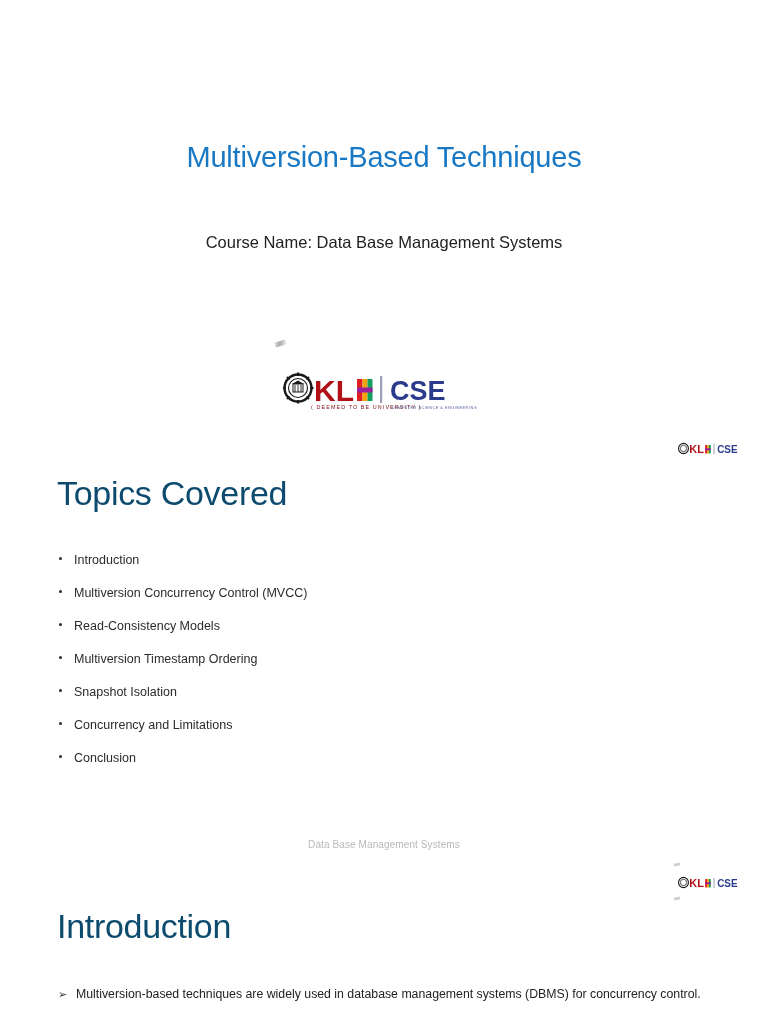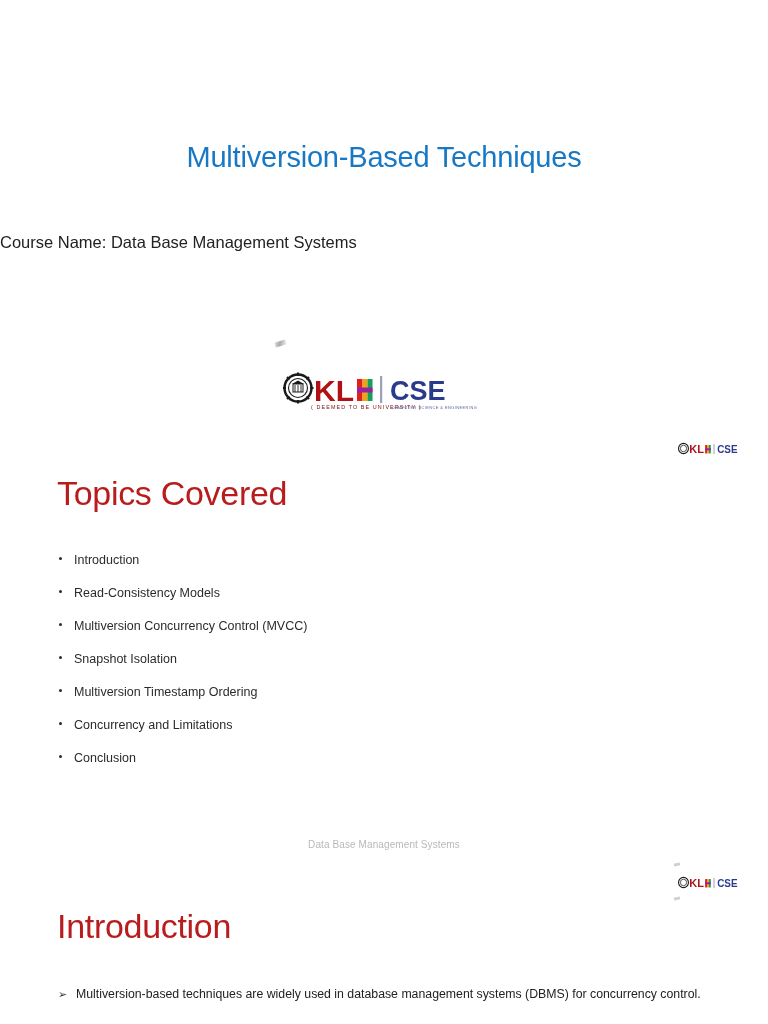--- a/index.html
+++ b/index.html
@@ -15,21 +15,21 @@
   .slide1 { position: absolute; left: 0; top: 0; width: 768px; height: 462px; }
 
   .deck-title {
     position: absolute; left: 0; top: 141px; width: 768px;
     text-align: center;
     font-size: 29px; font-weight: 400; letter-spacing: -0.2px;
     color: #1878C4;
   }
   .course-block {
     position: absolute; left: 0; top: 228px; width: 768px;
-    color: #222222;
+    text-align: center; color: #222222;
     font-size: 16.5px; line-height: 29px;
   }
 
   
   .artifact-mark {
     position: absolute; left: 275px; top: 341px;
     width: 11px; height: 5px;
     background: linear-gradient(115deg, #cfcfcf 0%, #8e8e8e 45%, #e8e8e8 100%);
     transform: rotate(-18deg);
     opacity: .75;
@@ -38,21 +38,21 @@
   
   .klh-logo { position: absolute; display: block; }
   .klh-logo svg { display: block; width: 100%; height: 100%; }
 
   
   .slide2 { position: absolute; left: 0; top: 462px; width: 768px; height: 407px; }
 
   .sec-heading {
     position: absolute; left: 57px;
     font-size: 34px; font-weight: 400; letter-spacing: -0.3px;
-    color: #b91c1c;
+    color: #0c4a6e;
   }
   .topics-list { position: absolute; left: 58px; top: 90px; width: 640px; }
   .topic-item {
     position: relative;
     padding-left: 16px;
     font-size: 12.5px; color: #2b2b2b;
     height: 33px; line-height: 16px;
   }
   .topic-item .dot {
     position: absolute; left: 1px; top: 5px;
@@ -159,33 +159,33 @@
 
     <div class="sec-heading" style="top:12px;">Topics Covered</div>
 
     <div class="topics-list">
       <div class="topic-item">
         <span class="dot"></span>
         <span>Introduction</span>
       </div>
       <div class="topic-item">
         <span class="dot"></span>
+        <span>Multiversion Concurrency Control (MVCC)</span>
+      </div>
+      <div class="topic-item">
+        <span class="dot"></span>
         <span>Read-Consistency Models</span>
       </div>
       <div class="topic-item">
         <span class="dot"></span>
-        <span>Multiversion Concurrency Control (MVCC)</span>
+        <span>Multiversion Timestamp Ordering</span>
       </div>
       <div class="topic-item">
         <span class="dot"></span>
         <span>Snapshot Isolation</span>
-      </div>
-      <div class="topic-item">
-        <span class="dot"></span>
-        <span>Multiversion Timestamp Ordering</span>
       </div>
       <div class="topic-item">
         <span class="dot"></span>
         <span>Concurrency and Limitations</span>
       </div>
       <div class="topic-item">
         <span class="dot"></span>
         <span>Conclusion</span>
       </div>
     </div>

